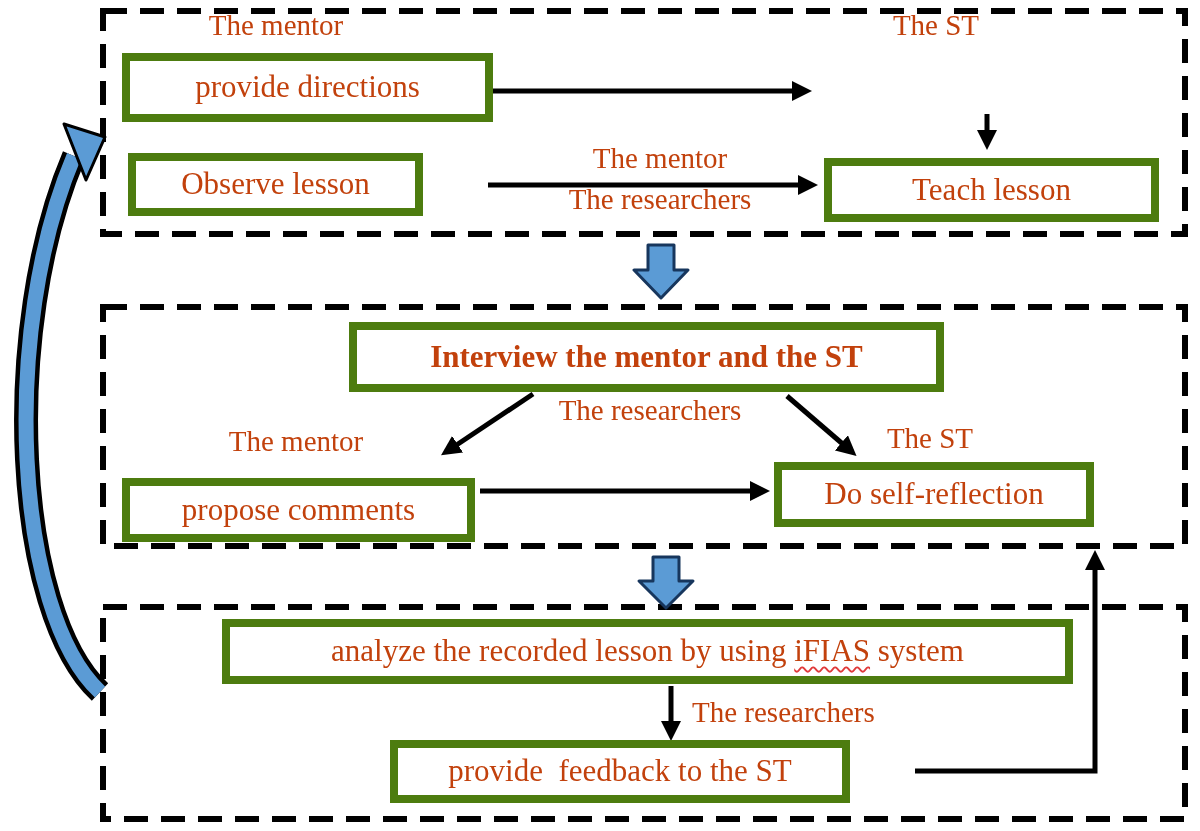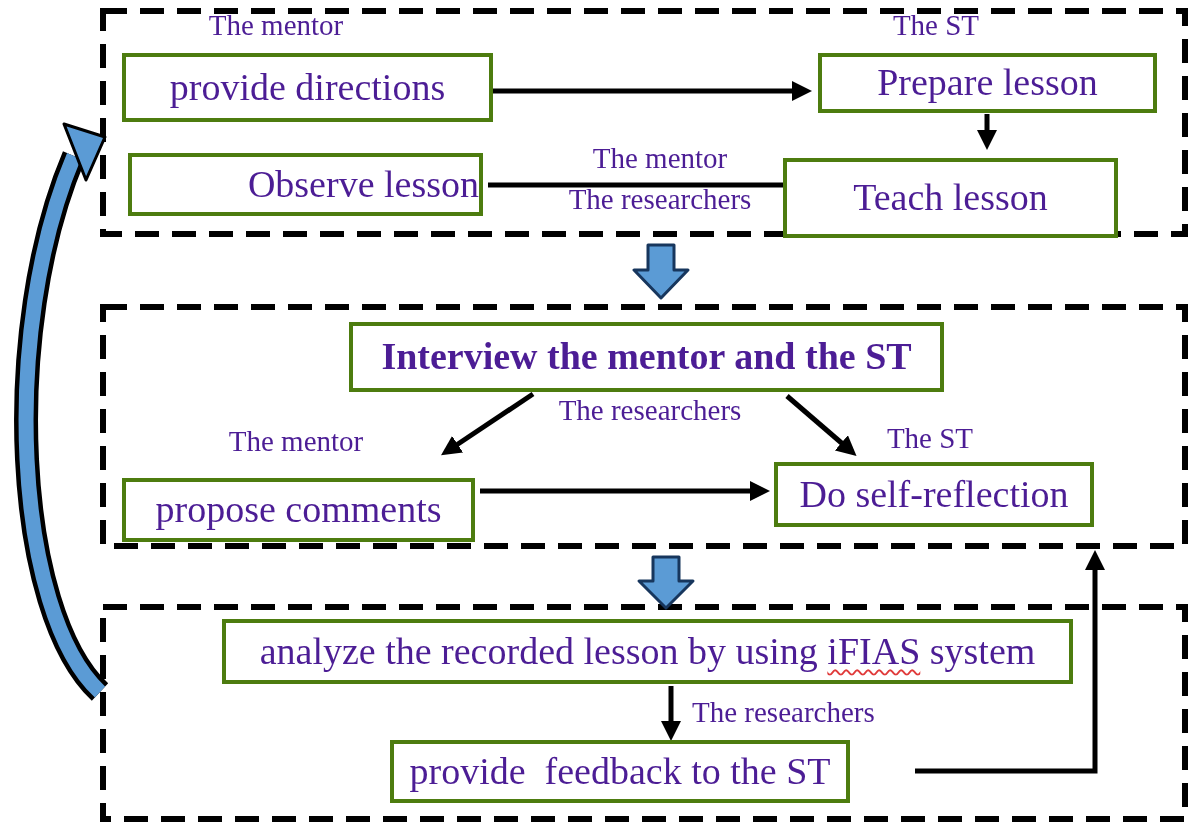--- a/index.html
+++ b/index.html
@@ -1,32 +1,32 @@
 <!DOCTYPE html>
 <html><head>
 <meta charset="utf-8">
 <style>
   html,body{margin:0;padding:0;background:#ffffff;}
   .canvas{
     position:relative;
     width:1200px;height:831px;
     background:#ffffff;
     font-family:"Liberation Serif","DejaVu Serif",serif;
-    color:#4c1d95;
+    color:#c2410c;
     overflow:hidden;
     border-radius:8px;
   }
   .node{
     position:absolute;
     box-sizing:border-box;
-    border:4px solid #4d7c0f;
+    border:8px solid #4d7c0f;
     background:#fff;
     display:flex;align-items:center;justify-content:center;
     text-align:center;
-    font-size:38px;
+    font-size:31px;
     line-height:1.05;
     white-space:pre-wrap;
   }
   .lbl{
     position:absolute;
     font-size:29px;
     line-height:1.1;
     text-align:center;
     white-space:nowrap;
   }
@@ -75,27 +75,24 @@
       <polygon points="105,137 64,124 86,180" fill="#5b9bd5" stroke="#000" stroke-width="3" stroke-linejoin="round"></polygon>
     </g>
   </svg>
 
   <div class="lbl" style="left:136px;top:10px;width:280px;">The mentor</div>
   <div class="lbl" style="left:796px;top:10px;width:280px;">The ST</div>
 
   <div class="node" style="left:122px;top:53px;width:371px;height:69px;">
     <span>provide directions</span>
   </div>
-  <div class="node" style="left:818px;top:53px;width:339px;height:60px;">
-    <span>Prepare lesson</span>
-  </div>
-  <div class="node" style="left:128px;top:153px;width:355px;height:63px;justify-content:flex-end;">
+  <div class="node" style="left:128px;top:153px;width:295px;height:63px;">
     <span>Observe lesson</span>
   </div>
-  <div class="node" style="left:783px;top:158px;width:335px;height:80px;">
+  <div class="node" style="left:824px;top:158px;width:335px;height:64px;">
     <span>Teach lesson</span>
   </div>
 
   <div class="lbl" style="left:520px;top:143px;width:280px;">The mentor</div>
   <div class="lbl" style="left:520px;top:184px;width:280px;">The researchers</div>
 
   <div class="node" style="left:349px;top:322px;width:595px;height:70px;font-weight:bold;">
     <span>Interview the mentor and the ST</span>
   </div>
   <div class="lbl" style="left:510px;top:395px;width:280px;">The researchers</div>

